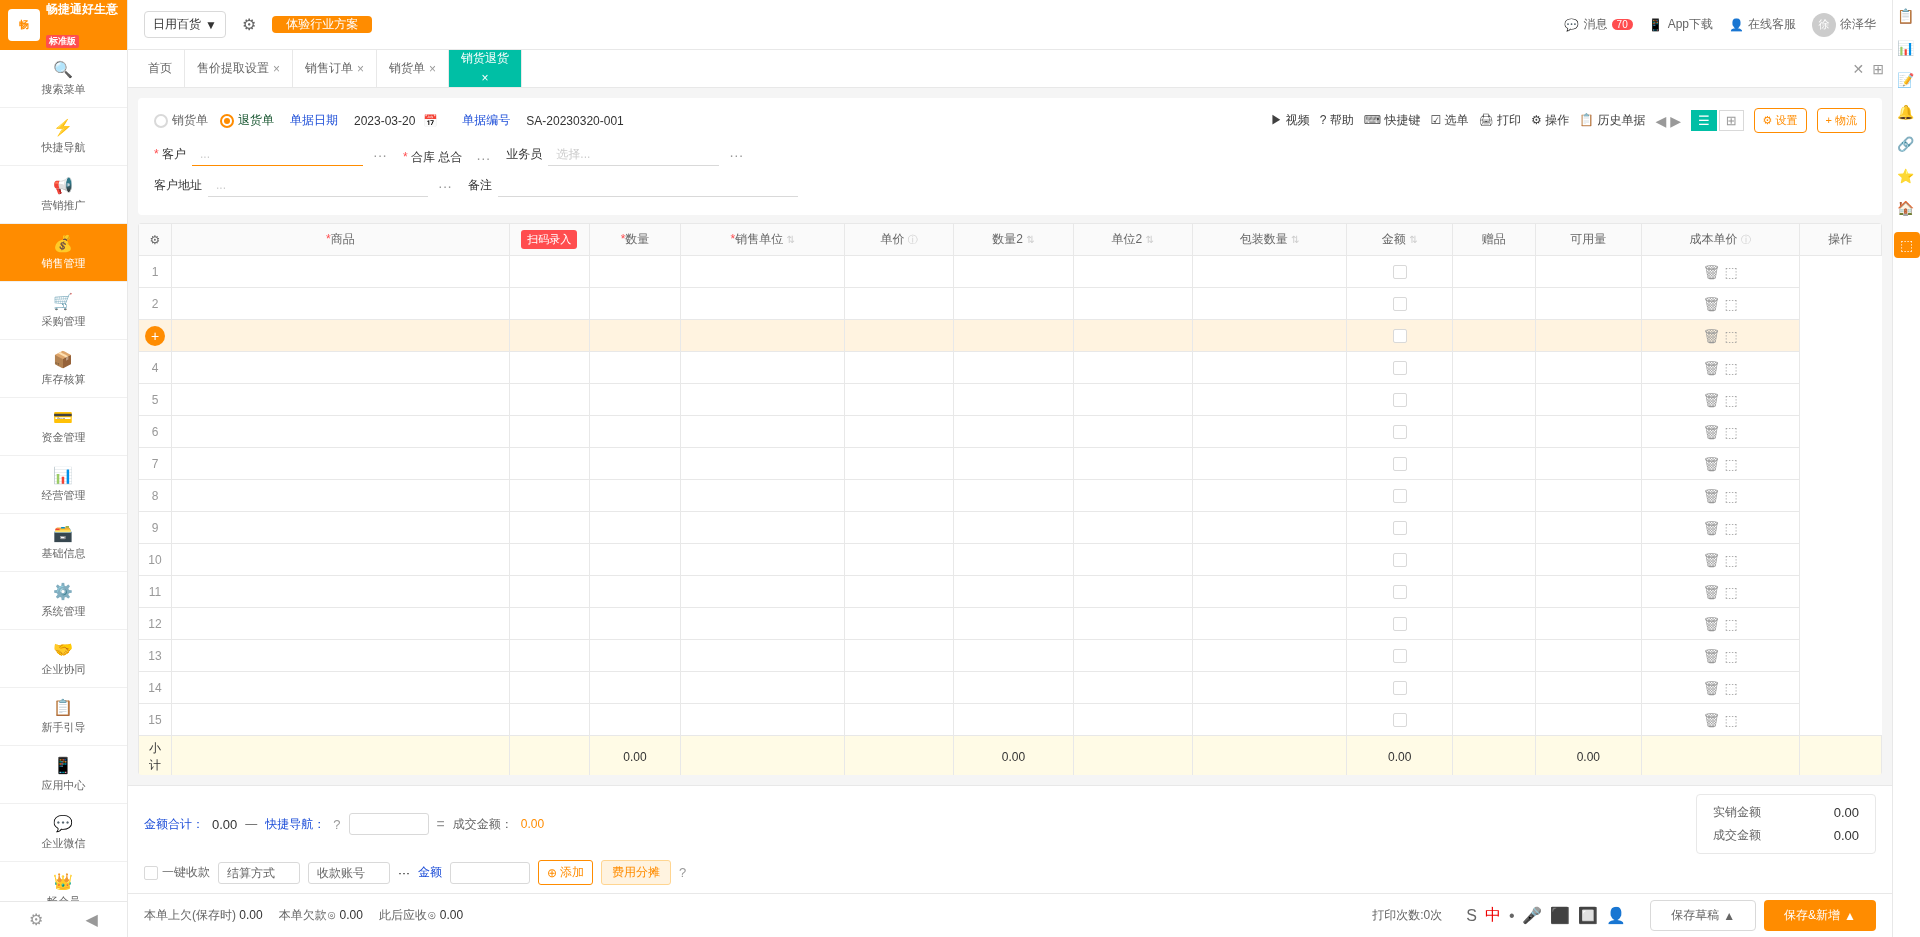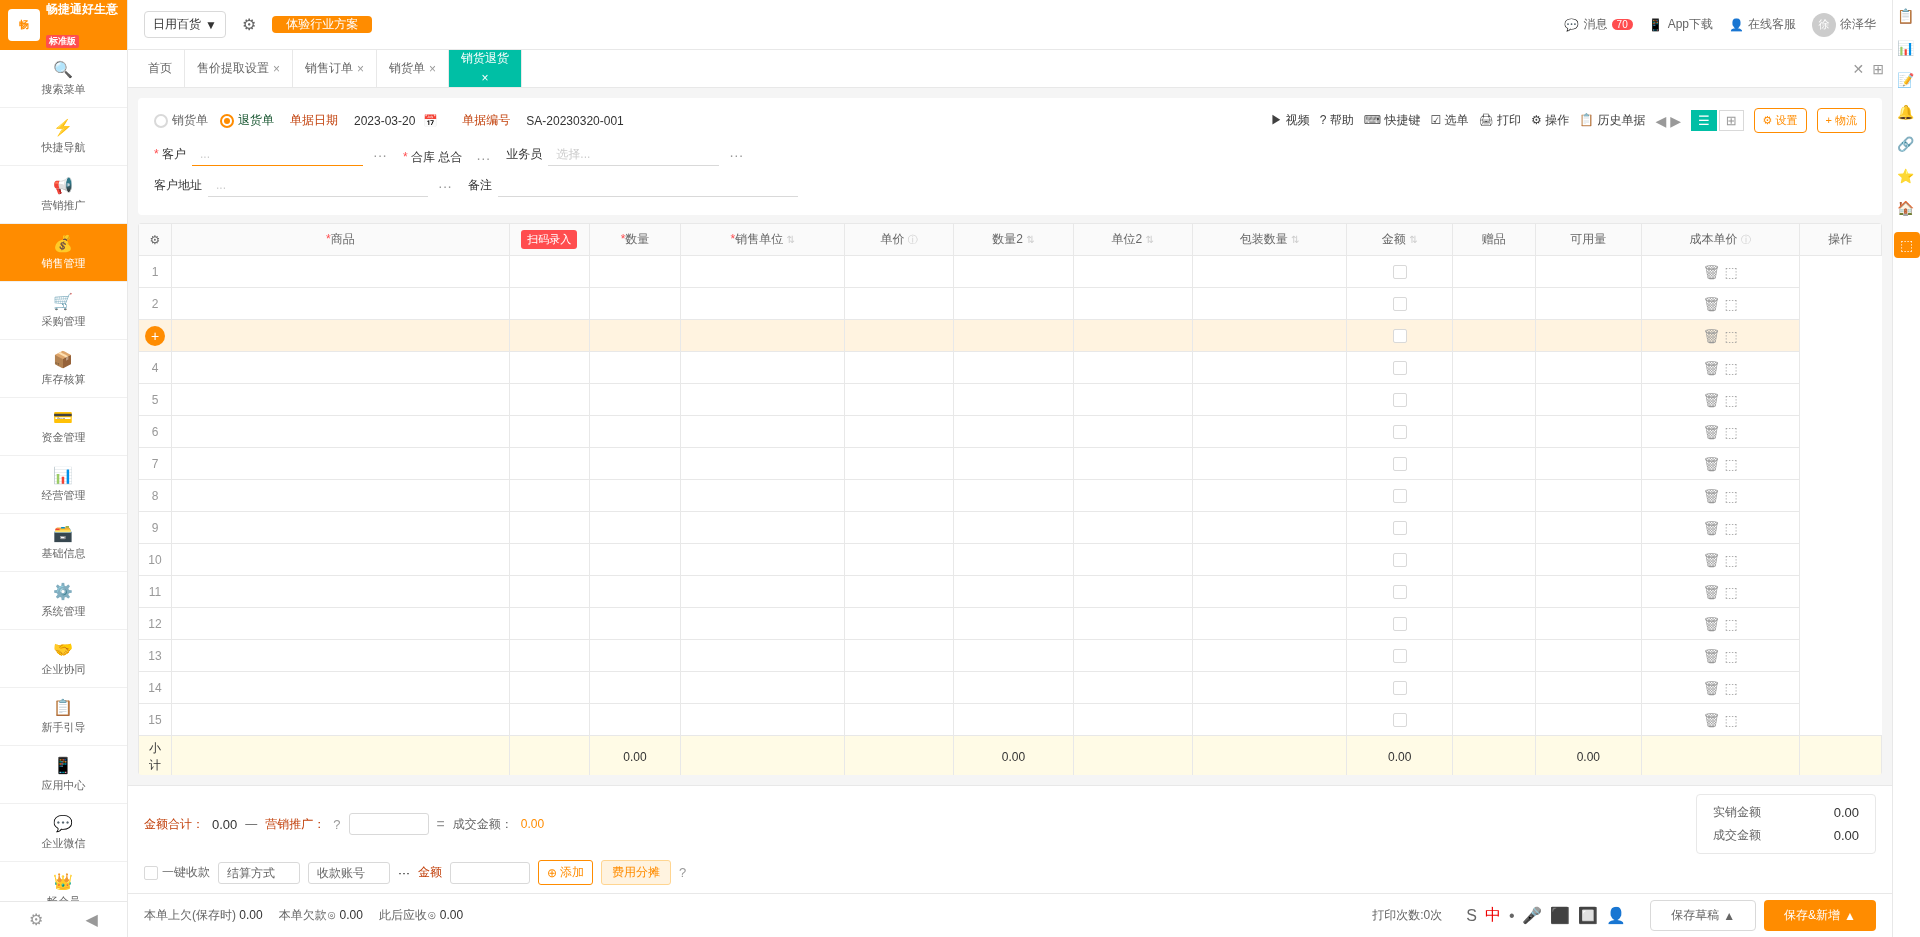--- a/index.html
+++ b/index.html
@@ -90,21 +90,21 @@
     .checkbox { width: 14px; height: 14px; border: 1px solid #d9d9d9; border-radius: 2px; background: #fff; }
     .action-icons { display: flex; justify-content: center; gap: 4px; }
     .action-icon { color: #999; cursor: pointer; font-size: 14px; }
     .row-num { color: #999; }
     .subtotal-row td { background: #fffbe6; font-weight: 500; color: #333; }
     .plus-icon { display: flex; align-items: center; justify-content: center; width: 20px; height: 20px; background: #ff8c00; border-radius: 50%; color: #fff; cursor: pointer; font-size: 14px; }
 
     
     .bottom-bar { background: #fff; border-top: 1px solid #e8e8e8; padding: 8px 16px; display: flex; flex-direction: column; gap: 6px; }
     .bottom-row1 { display: flex; align-items: center; gap: 8px; }
-    .amount-label { color: #c2410c; font-size: 12px; }
+    .amount-label { color: #1d4ed8; font-size: 12px; }
     .amount-val { color: #333; font-size: 13px; font-weight: 500; }
     .dash { color: #666; }
     .calc-item { display: flex; align-items: center; gap: 4px; }
     .calc-input { border: 1px solid #d9d9d9; border-radius: 3px; padding: 3px 8px; width: 80px; outline: none; color: #999; }
     .eq-sign { color: #999; font-size: 14px; }
     .result-label { color: #666; }
     .result-val { color: #ff8c00; font-weight: 500; }
     .bottom-row2 { display: flex; align-items: center; gap: 8px; }
     .check-item { display: flex; align-items: center; gap: 4px; color: #666; }
     .check-box { width: 14px; height: 14px; border: 1px solid #d9d9d9; border-radius: 2px; background: #fff; }
@@ -758,21 +758,21 @@
       </table>
     </div>
 
   </div>
 
   <div class="bottom-bar">
     <div class="bottom-row1">
       <span class="amount-label">金额合计：</span>
       <span class="amount-val">0.00</span>
       <span class="dash">—</span>
-      <span class="amount-label">营销推广：</span>
+      <span class="amount-label">快捷导航：</span>
       <span class="help-icon">?</span>
       <div class="calc-item">
         <input class="calc-input" placeholder="" style="">
       </div>
       <span class="eq-sign">=</span>
       <span class="result-label">成交金额：</span>
       <span class="result-val">0.00</span>
       <div style="margin-left: auto; background: #fff; border: 1px solid #e8e8e8; border-radius: 4px; padding: 6px 16px; min-width: 180px;">
         <div class="summary-row">
           <span class="summary-label">实销金额</span>

